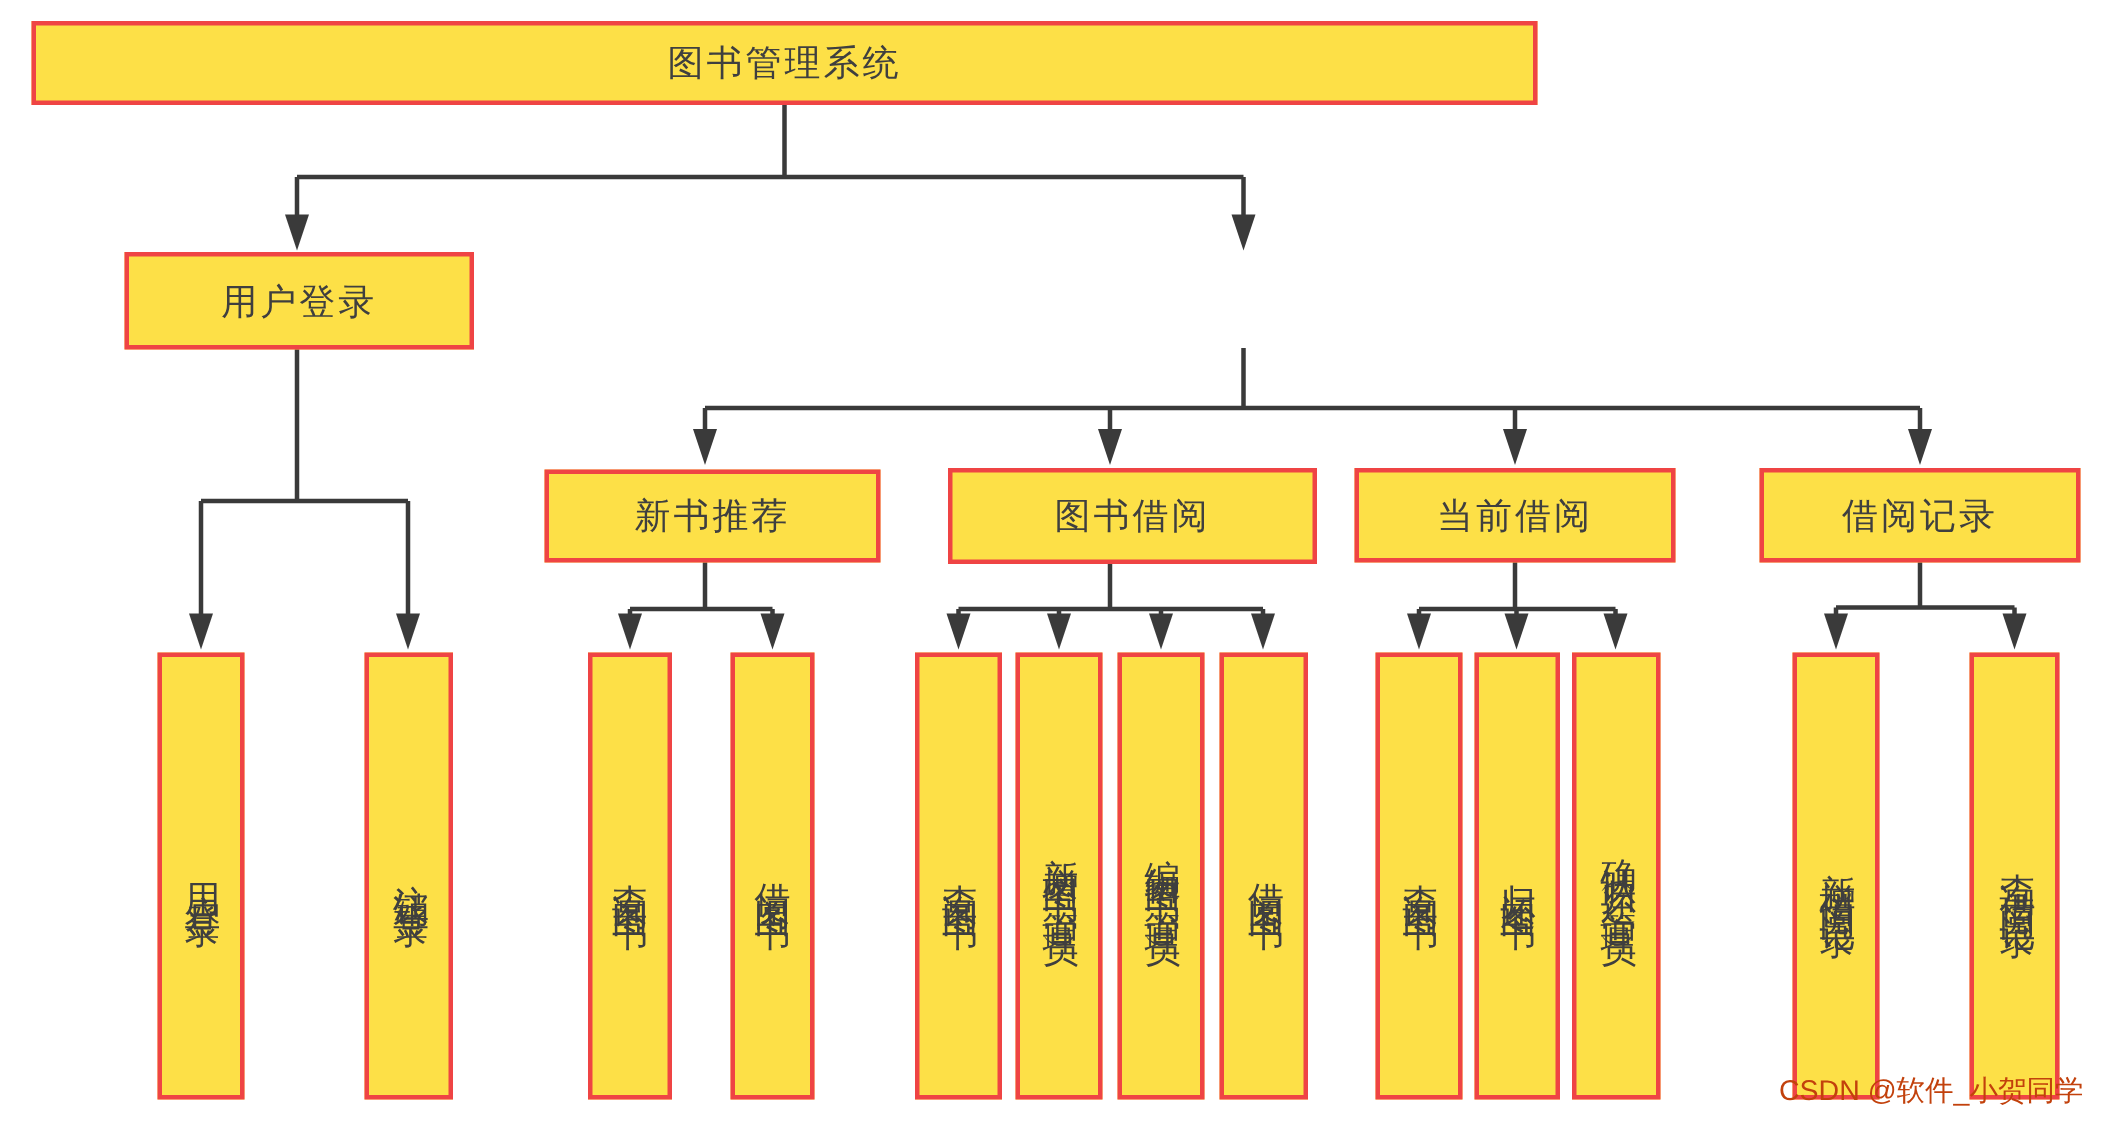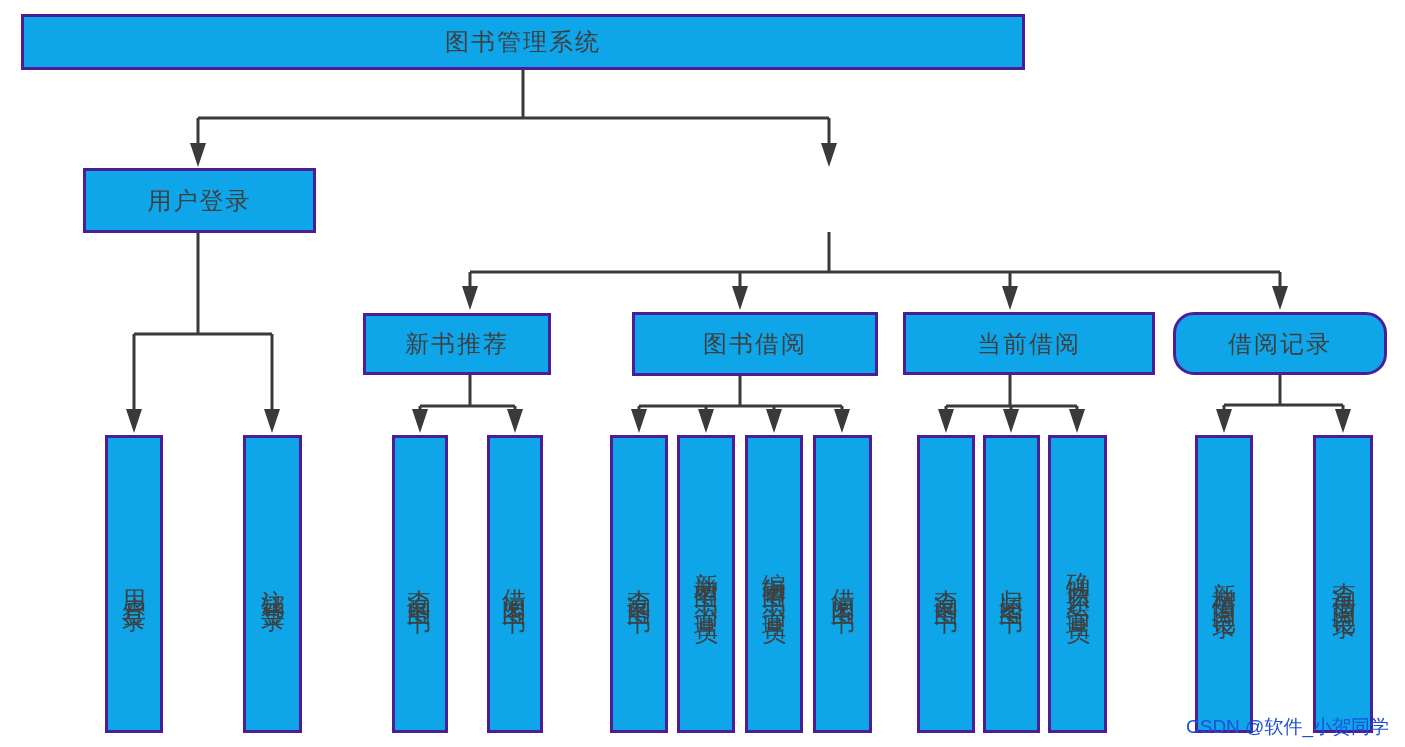--- a/index.html
+++ b/index.html
@@ -18,22 +18,22 @@
   .connectors {
     position: absolute;
     left: 0;
     top: 0;
     width: 1405px;
     height: 747px;
   }
   .box {
     position: absolute;
     box-sizing: border-box;
-    border: 3px solid #4c1d95;
-    background: #0ea5e9;
+    border: 3px solid #ef4444;
+    background: #fde047;
     color: #3f3f3f;
   }
   .box.h {
     display: flex;
     align-items: center;
     justify-content: center;
     font-size: 24px;
     letter-spacing: 2px;
     white-space: nowrap;
   }
@@ -46,45 +46,45 @@
     top: 435px;
     height: 298px;
     line-height: 52px;
   }
   
   .pos-root          { left: 21px;   top: 14px;  width: 1004px; height: 56px; }
   
   .pos-user-login    { left: 83px;   top: 168px; width: 233px;  height: 65px; }
   .pos-book-mgmt     { left: 712px;  top: 168px; width: 235px;  height: 65px; }
   
-  .pos-new-book-rec  { left: 363px;  top: 313px; width: 188px;  height: 62px; }
+  .pos-new-book-rec  { left: 363px;  top: 313px; width: 224px;  height: 62px; }
   .pos-book-borrow   { left: 632px;  top: 312px; width: 246px;  height: 64px; }
-  .pos-current-borrow{ left: 903px;  top: 312px; width: 252px;  height: 63px; }
-  .pos-borrow-record { left: 1173px; top: 312px; width: 214px;  height: 63px; border-radius: 21px; }
+  .pos-current-borrow{ left: 903px;  top: 312px; width: 214px;  height: 63px; }
+  .pos-borrow-record { left: 1173px; top: 312px; width: 214px;  height: 63px; }
   
   .pos-leaf-user-login   { left: 105px;  width: 58px; }
   .pos-leaf-logout       { left: 243px;  width: 59px; }
   .pos-leaf-query-a      { left: 392px;  width: 56px; }
   .pos-leaf-borrow-a     { left: 487px;  width: 56px; }
   .pos-leaf-query-b      { left: 610px;  width: 58px; }
   .pos-leaf-add-book     { left: 677px;  width: 58px; }
   .pos-leaf-edit-book    { left: 745px;  width: 58px; }
   .pos-leaf-borrow-b     { left: 813px;  width: 59px; }
   .pos-leaf-query-c      { left: 917px;  width: 58px; }
   .pos-leaf-return       { left: 983px;  width: 57px; }
   .pos-leaf-confirm      { left: 1048px; width: 59px; }
   .pos-leaf-add-record   { left: 1195px; width: 58px; }
   .pos-leaf-query-record { left: 1313px; width: 60px; }
 
   .watermark {
     position: absolute;
     left: 1186px;
     top: 714px;
     font-size: 19px;
-    color: #1d4ed8;
+    color: #c2410c;
     white-space: nowrap;
   }
 </style>
 </head>
 <body>
 
 <div class="canvas">
 
   <svg class="connectors" viewBox="0 0 1405 747" xmlns="http://www.w3.org/2000/svg">
     <g stroke="#3a3a3a" stroke-width="3" fill="none">

